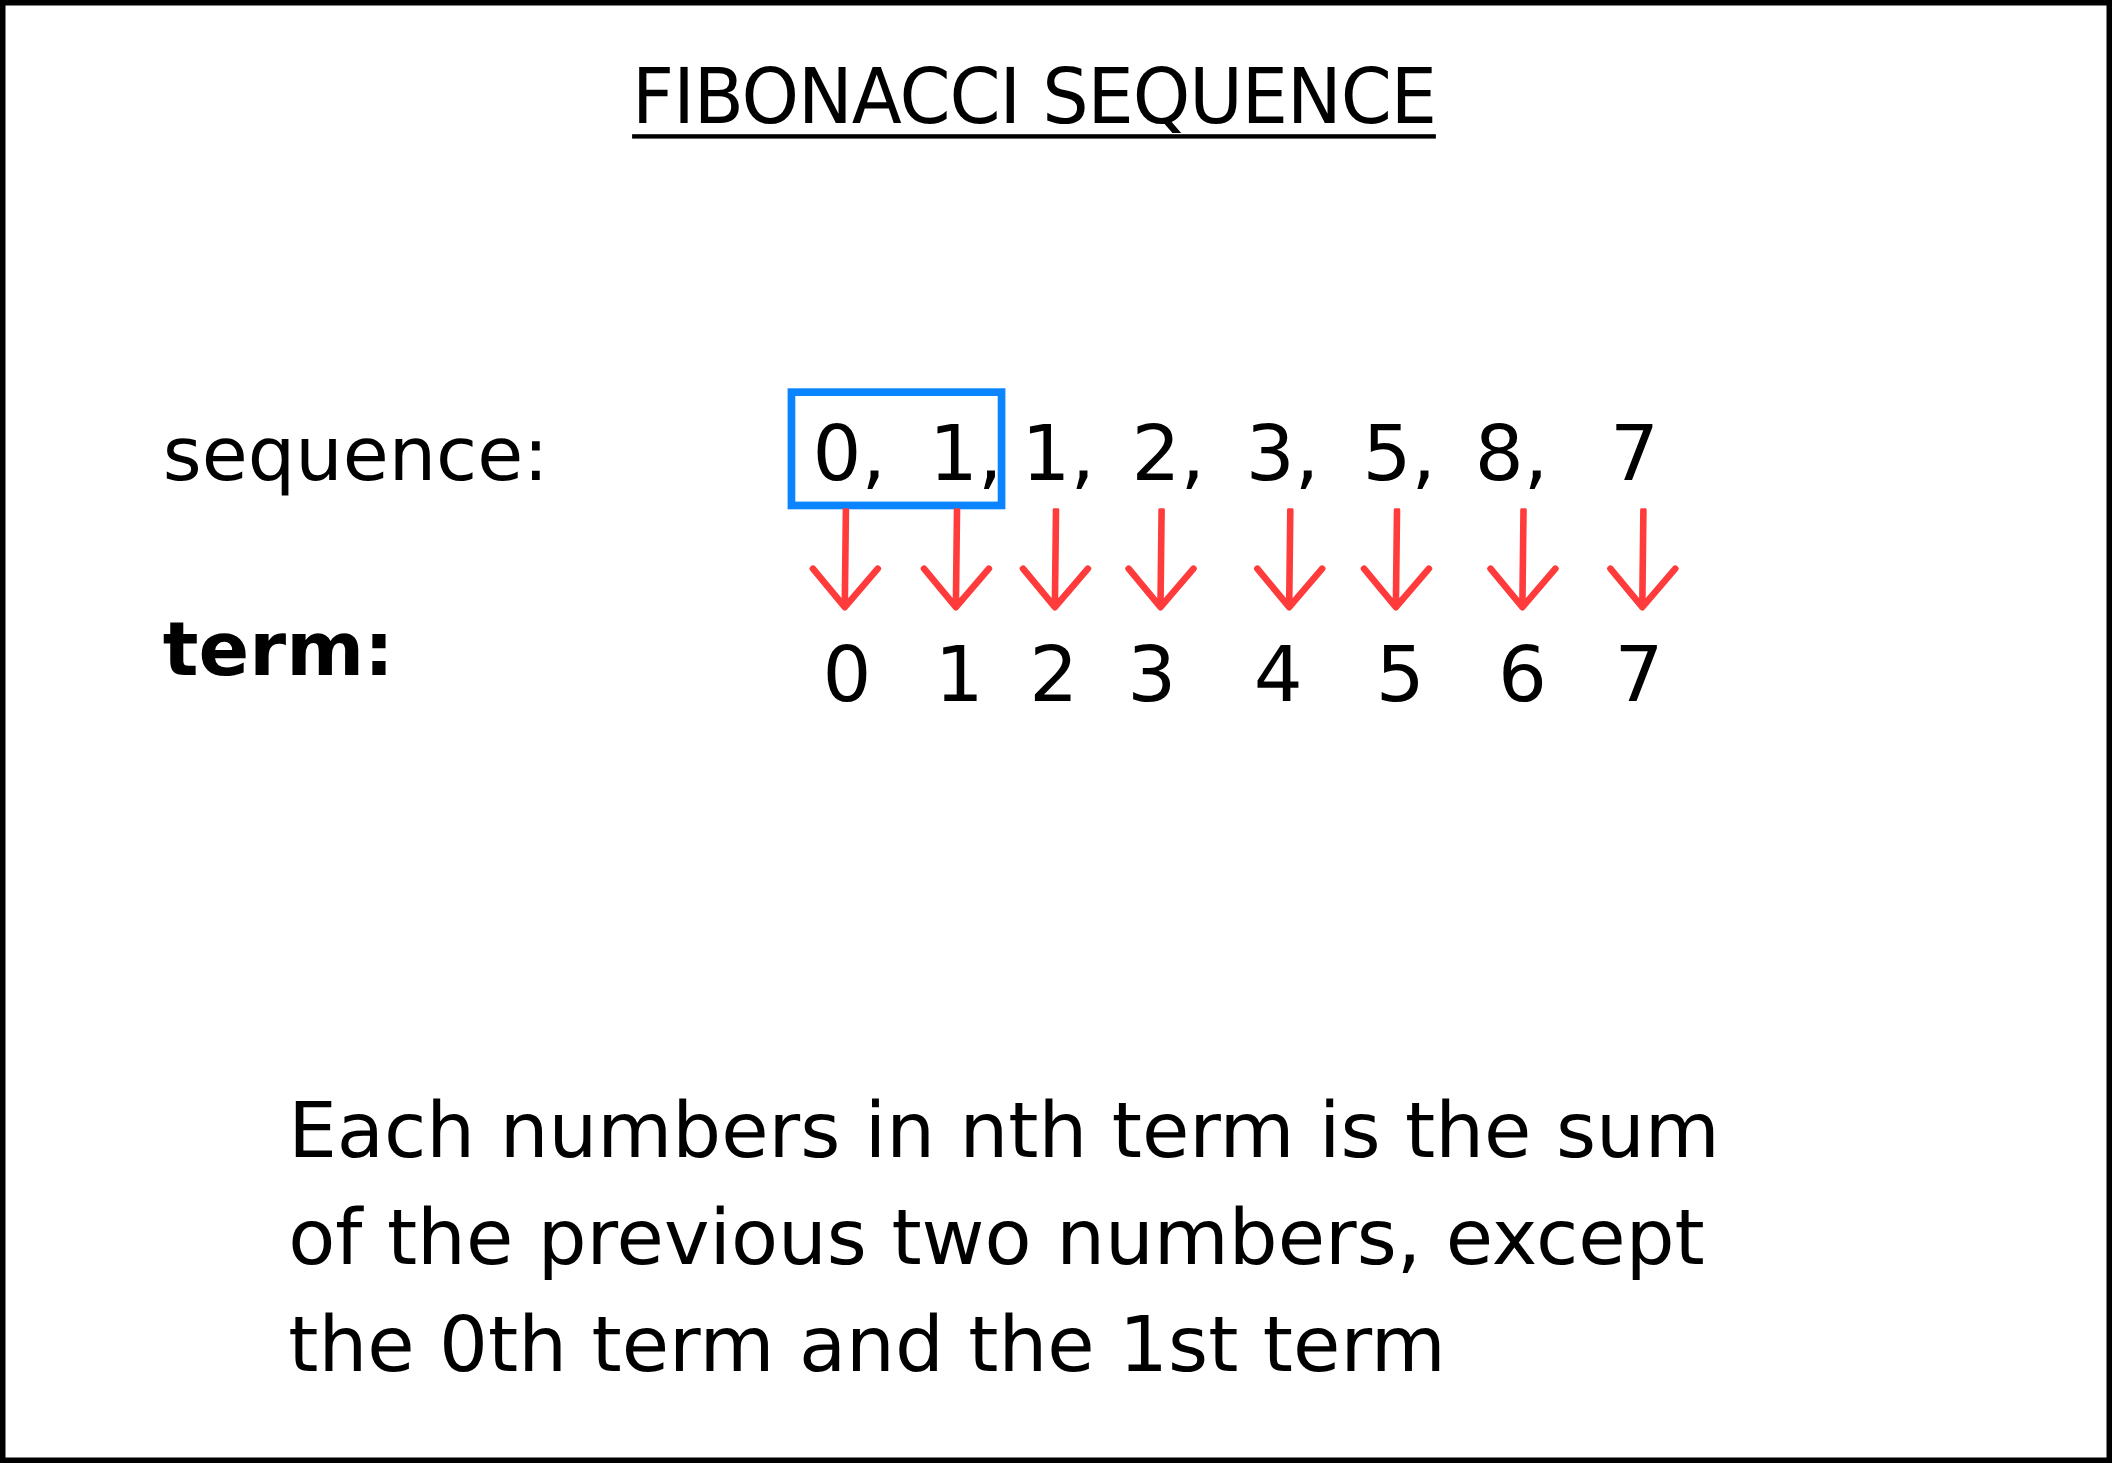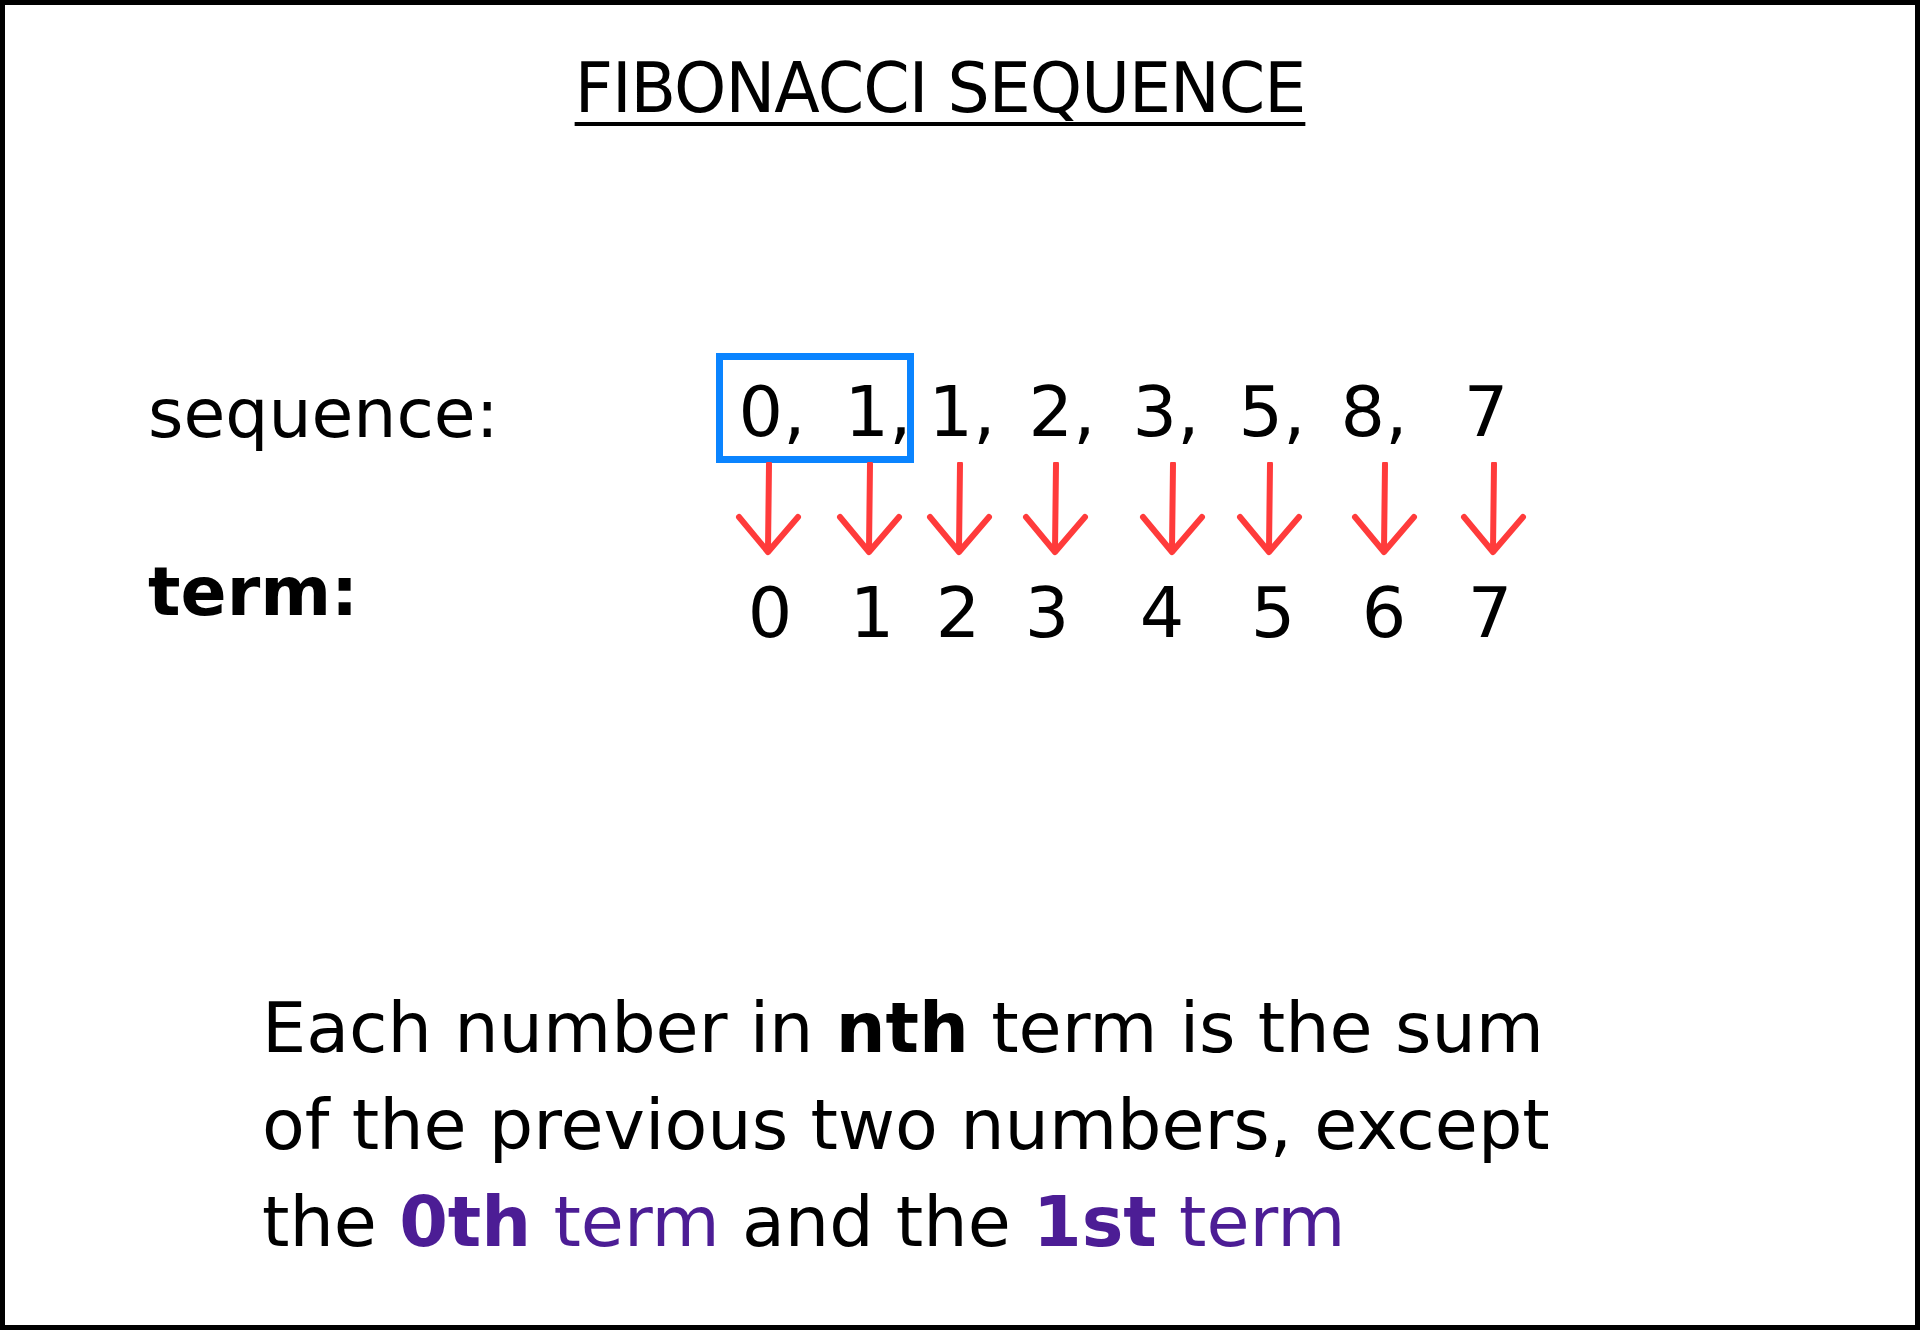--- a/index.html
+++ b/index.html
@@ -13,22 +13,22 @@
   .label { position:absolute; font-size:68px; line-height:80px; }
   .seq-label { left:148px; top:374px; }
   .term-label { left:148px; top:552px;font-weight:bold; }
   .num { position:absolute; font-size:70px; line-height:80px; text-align:center; width:120px; margin-left:-60px; }
   .seqnum { top:372px; }
   .termnum { top:573px; }
   .highlight-box { position:absolute; left:716px; top:353px; width:198px; height:110px; box-sizing:border-box;
                    border:7px solid #0a84ff; }
   .arrow { position:absolute; top:462px; width:70px; height:94px; margin-left:-35px; }
   .desc { position:absolute; left:262px; top:980px; width:1400px; font-size:70px; line-height:97px; }
-  .desc .b { font-weight:bold; }
-  .desc .blue { color:#4c1d95;margin-top:40px; }
+  .desc .b { font-weight:normal; }
+  .desc .blue { color:#000000;margin-top:40px; }
 </style>
 </head>
 <body>
 
 <div class="frame"></div>
 
 <div class="title">FIBONACCI SEQUENCE</div>
 
 <div class="label seq-label">sequence:</div>
 <div class="label term-label">term:</div>
@@ -72,16 +72,16 @@
 <div class="num termnum" style="left:770px">0</div>
 <div class="num termnum" style="left:872px">1</div>
 <div class="num termnum" style="left:958px">2</div>
 <div class="num termnum" style="left:1047px">3</div>
 <div class="num termnum" style="left:1162px">4</div>
 <div class="num termnum" style="left:1273px">5</div>
 <div class="num termnum" style="left:1384px">6</div>
 <div class="num termnum" style="left:1490px">7</div>
 
 <div class="desc">
-  <div><span>Each number in </span><span class="b">nth</span><span> term is the sum</span></div>
+  <div><span>Each numbers in </span><span class="b">nth</span><span> term is the sum</span></div>
   <div>of the previous two numbers, except</div>
   <div><span>the </span><span class="blue b">0th</span><span class="blue"> term</span><span> and the </span><span class="blue b">1st</span><span class="blue"> term</span></div>
 </div>
 
 </body></html>

